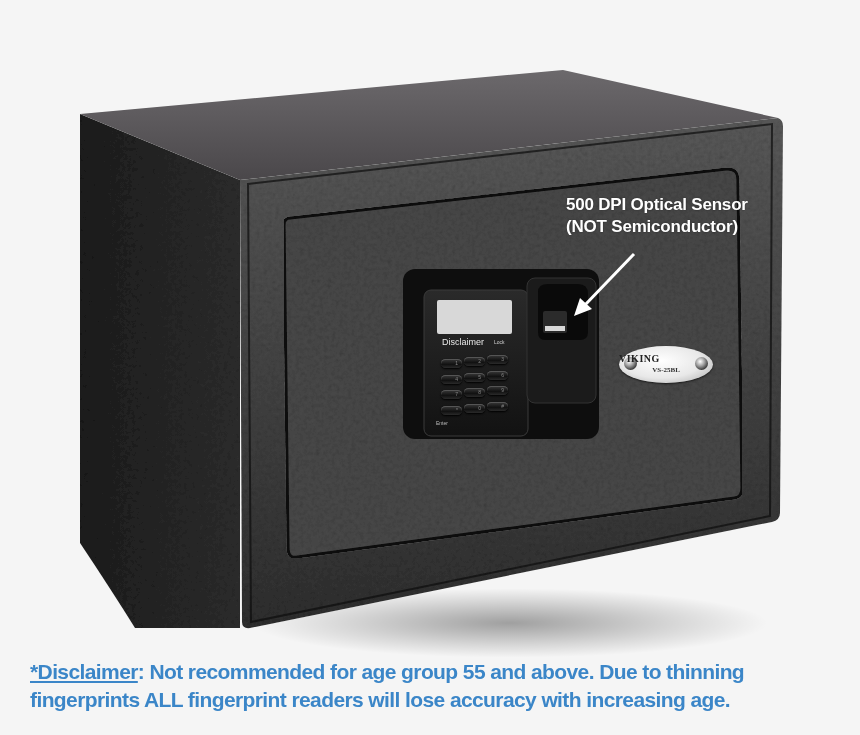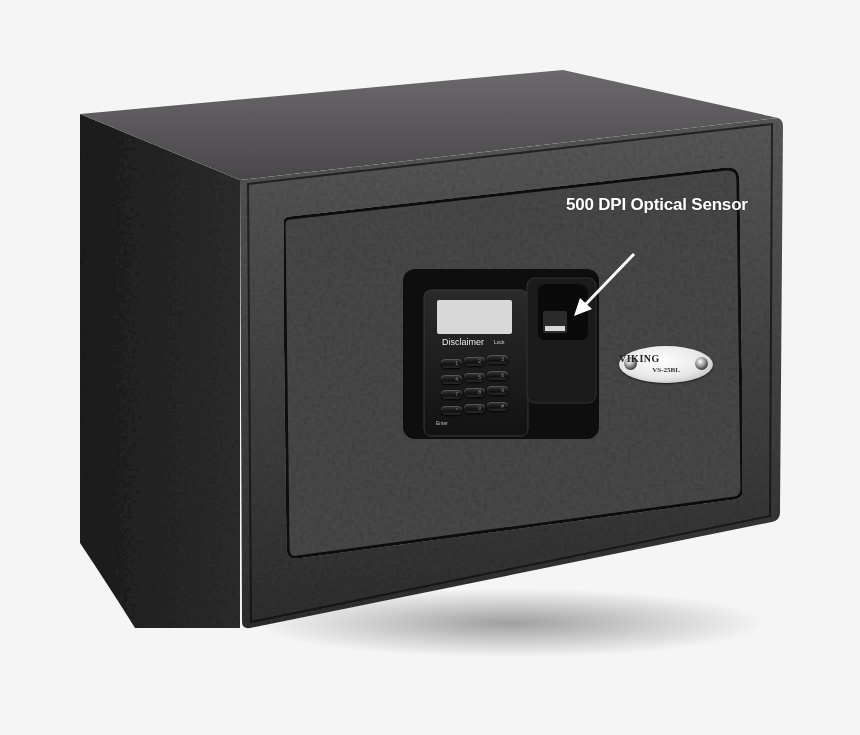--- a/index.html
+++ b/index.html
@@ -80,20 +80,21 @@
     <path d="M538 264 Q538 256 548 256 L578 256 Q588 256 588 266 L588 304 Q588 312 580 312 L545 312 Q538 312 538 304 Z" fill="#0a0a0a"></path>
     <rect x="543" y="283" width="24" height="22" rx="2" fill="#2b2b2b"></rect>
     <rect x="545" y="298" width="20" height="5" fill="#d9d9d9"></rect>
 
     <line x1="634" y1="226" x2="584" y2="278" stroke="#ffffff" stroke-width="3"></line>
     <polygon points="574,288 580,270 592,281" fill="#ffffff"></polygon>
   </svg>
 
   <div class="callout">
     <div>500 DPI Optical Sensor</div>
+    <div>(NOT Semiconductor)</div>
   </div>
 
   <div class="lcd-label">Disclaimer</div>
   <div class="lock-label">Lock</div>
   <div class="enter-label">Enter</div>
 
   <div class="key" style="left:441px;top:331px;">
       <span>1</span>
     </div>
   <div class="key" style="left:464px;top:329px;">
@@ -130,13 +131,17 @@
       <span>#</span>
     </div>
 
   <div class="plate">
     <div class="screw" style="left:5px;"></div>
     <div class="screw" style="right:5px;"></div>
     <div class="brand">VIKING</div>
     <div class="model">VS-25BL</div>
   </div>
 
+  <div class="disclaimer">
+    <span class="lead">*Disclaimer</span><span>: Not recommended for age group 55 and above. Due to thinning</span><br>
+    <span>fingerprints ALL fingerprint readers will lose accuracy with increasing age.</span>
+  </div>
 </div>
 
 </body></html>

